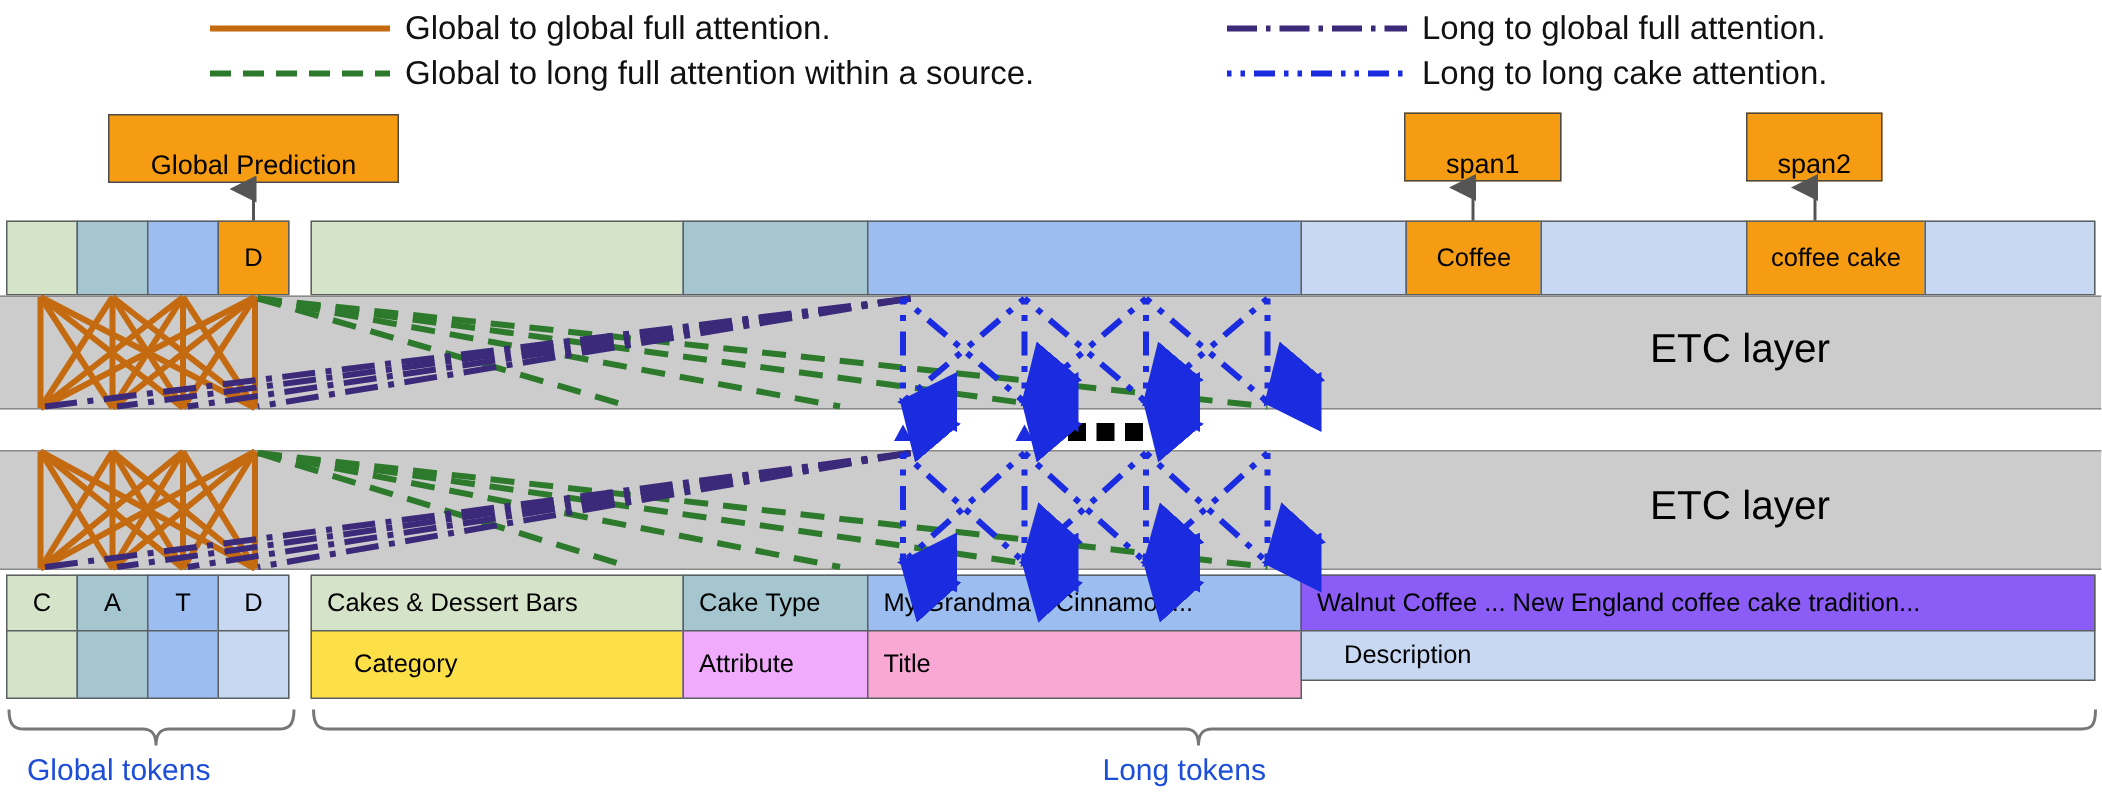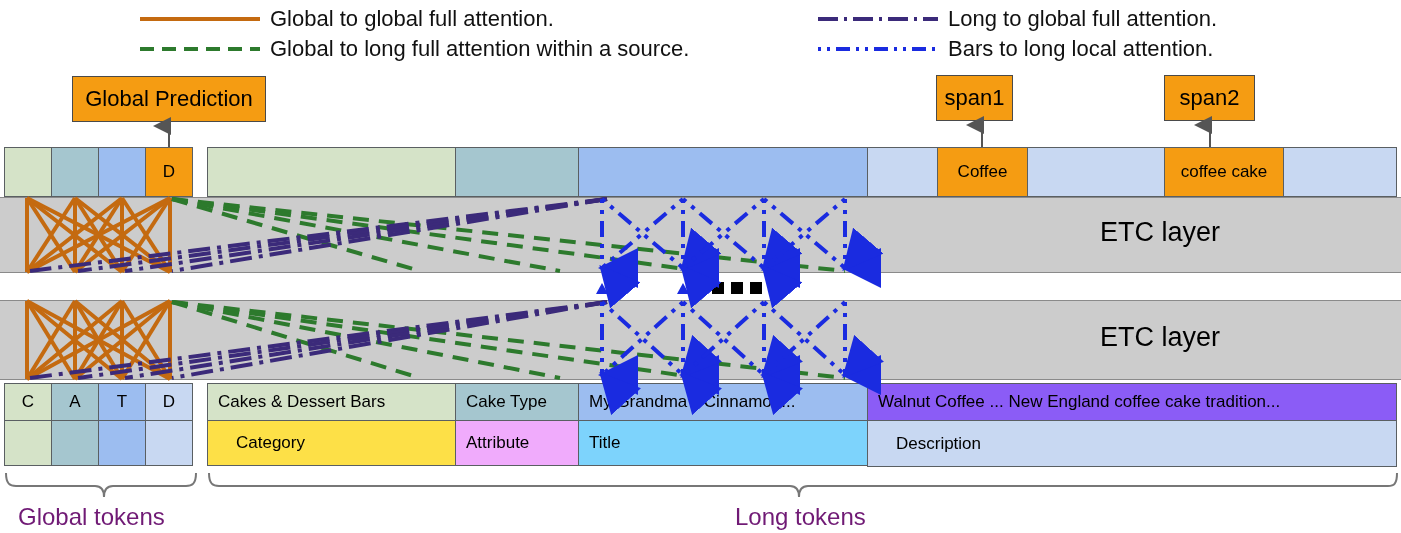--- a/index.html
+++ b/index.html
@@ -13,30 +13,30 @@
   
   .legend-item{position:absolute;display:flex;align-items:center;}
   .legend-text{font-size:22px;color:#111;white-space:nowrap;margin-left:10px;line-height:1;}
   .legend-swatch{width:120px;height:14px;display:block;}
   .cell{position:absolute;box-sizing:border-box;border:1px solid #5a5f62;
         display:flex;align-items:center;font-size:17px;color:#000;}
   .cell.center{justify-content:center;}
   .cell.left{justify-content:flex-start;padding-left:10px;}
 
   .orange-box{position:absolute;box-sizing:border-box;background:#f59c12;
-    border:1px solid #4a4a4a;display:flex;align-items:center;justify-content:center;
-    font-size:22px;color:#000;}
+    border:1px solid #4a4a4a;display:flex;align-items:flex-end;justify-content:center;
+    font-size:18px;color:#000;}
 
   .etc-layer{position:absolute;box-sizing:border-box;background:#cccccc;
     border-top:1px solid #8a8a8a;border-bottom:1px solid #8a8a8a;}
   .etc-label{position:absolute;font-size:27px;color:#000;}
 
   .ellipsis-sq{position:absolute;width:12px;height:12px;background:#000;}
 
-  .bracket-label{position:absolute;font-size:24px;color:#701a75;white-space:nowrap;}
+  .bracket-label{position:absolute;font-size:20px;color:#1d4ed8;white-space:nowrap;}
 
   svg.overlay{position:absolute;left:0;top:0;width:1401px;height:533px;overflow:visible;}
   svg.overlay *{vector-effect:none;}
 </style>
 </head>
 <body>
 
 <div class="stage">
 
   <div class="legend-item" style="left:140px;top:8px;">
@@ -57,28 +57,28 @@
     <svg class="legend-swatch" viewBox="0 0 120 14">
       <line x1="0" y1="7" x2="120" y2="7" stroke="#3b2a7a" stroke-width="4" stroke-dasharray="20 6 3 6"></line>
     </svg>
     <span class="legend-text">Long to global full attention.</span>
   </div>
 
   <div class="legend-item" style="left:818px;top:38px;">
     <svg class="legend-swatch" viewBox="0 0 120 14">
       <line x1="0" y1="7" x2="120" y2="7" stroke="#1a2be0" stroke-width="4" stroke-dasharray="3 6 3 6 14 6"></line>
     </svg>
-    <span class="legend-text">Bars to long local attention.</span>
+    <span class="legend-text">Long to long cake attention.</span>
   </div>
 
   <div class="orange-box" style="left:72px;top:76px;width:194px;height:46px;">
     <span>Global Prediction</span>
   </div>
 
-  <div class="orange-box" style="left:936px;top:75px;width:77px;height:46px;">
+  <div class="orange-box" style="left:936px;top:75px;width:105px;height:46px;">
     <span>span1</span>
   </div>
 
   <div class="orange-box" style="left:1164px;top:75px;width:91px;height:46px;">
     <span>span2</span>
   </div>
 
   <div class="cell center" style="left:4px;top:147px;width:48px;height:50px;background:#d5e3c8;">
     <span></span>
   </div>
@@ -165,24 +165,24 @@
   <div class="cell left" style="left:867px;top:383px;width:530px;height:38px;background:#8b5cf6;">
     <span>Walnut Coffee ... New England coffee cake tradition...</span>
   </div>
 
   <div class="cell left" style="left:207px;top:420px;width:249px;height:46px;background:#fde047;padding-left:28px;">
     <span>Category</span>
   </div>
   <div class="cell left" style="left:455px;top:420px;width:124px;height:46px;background:#f0abfc;">
     <span>Attribute</span>
   </div>
-  <div class="cell left" style="left:578px;top:420px;width:290px;height:46px;background:#7dd3fc;">
+  <div class="cell left" style="left:578px;top:420px;width:290px;height:46px;background:#f9a8d4;">
     <span>Title</span>
   </div>
-  <div class="cell left" style="left:867px;top:420px;width:530px;height:47px;background:#c8d8f2;padding-left:28px;">
+  <div class="cell left" style="left:867px;top:420px;width:530px;height:34px;background:#c8d8f2;padding-left:28px;">
     <span>Description</span>
   </div>
 
   <div class="bracket-label" style="left:18px;top:503px;">Global tokens</div>
   <div class="bracket-label" style="left:735px;top:503px;">Long tokens</div>
 
   <svg class="overlay" viewBox="0 0 1401 533">
     <defs>
       <marker id="arrUp" markerWidth="9" markerHeight="9" refX="4.5" refY="8" orient="auto">
         <path d="M4.5,0 L9,9 L0,9 Z" fill="#555"></path>

